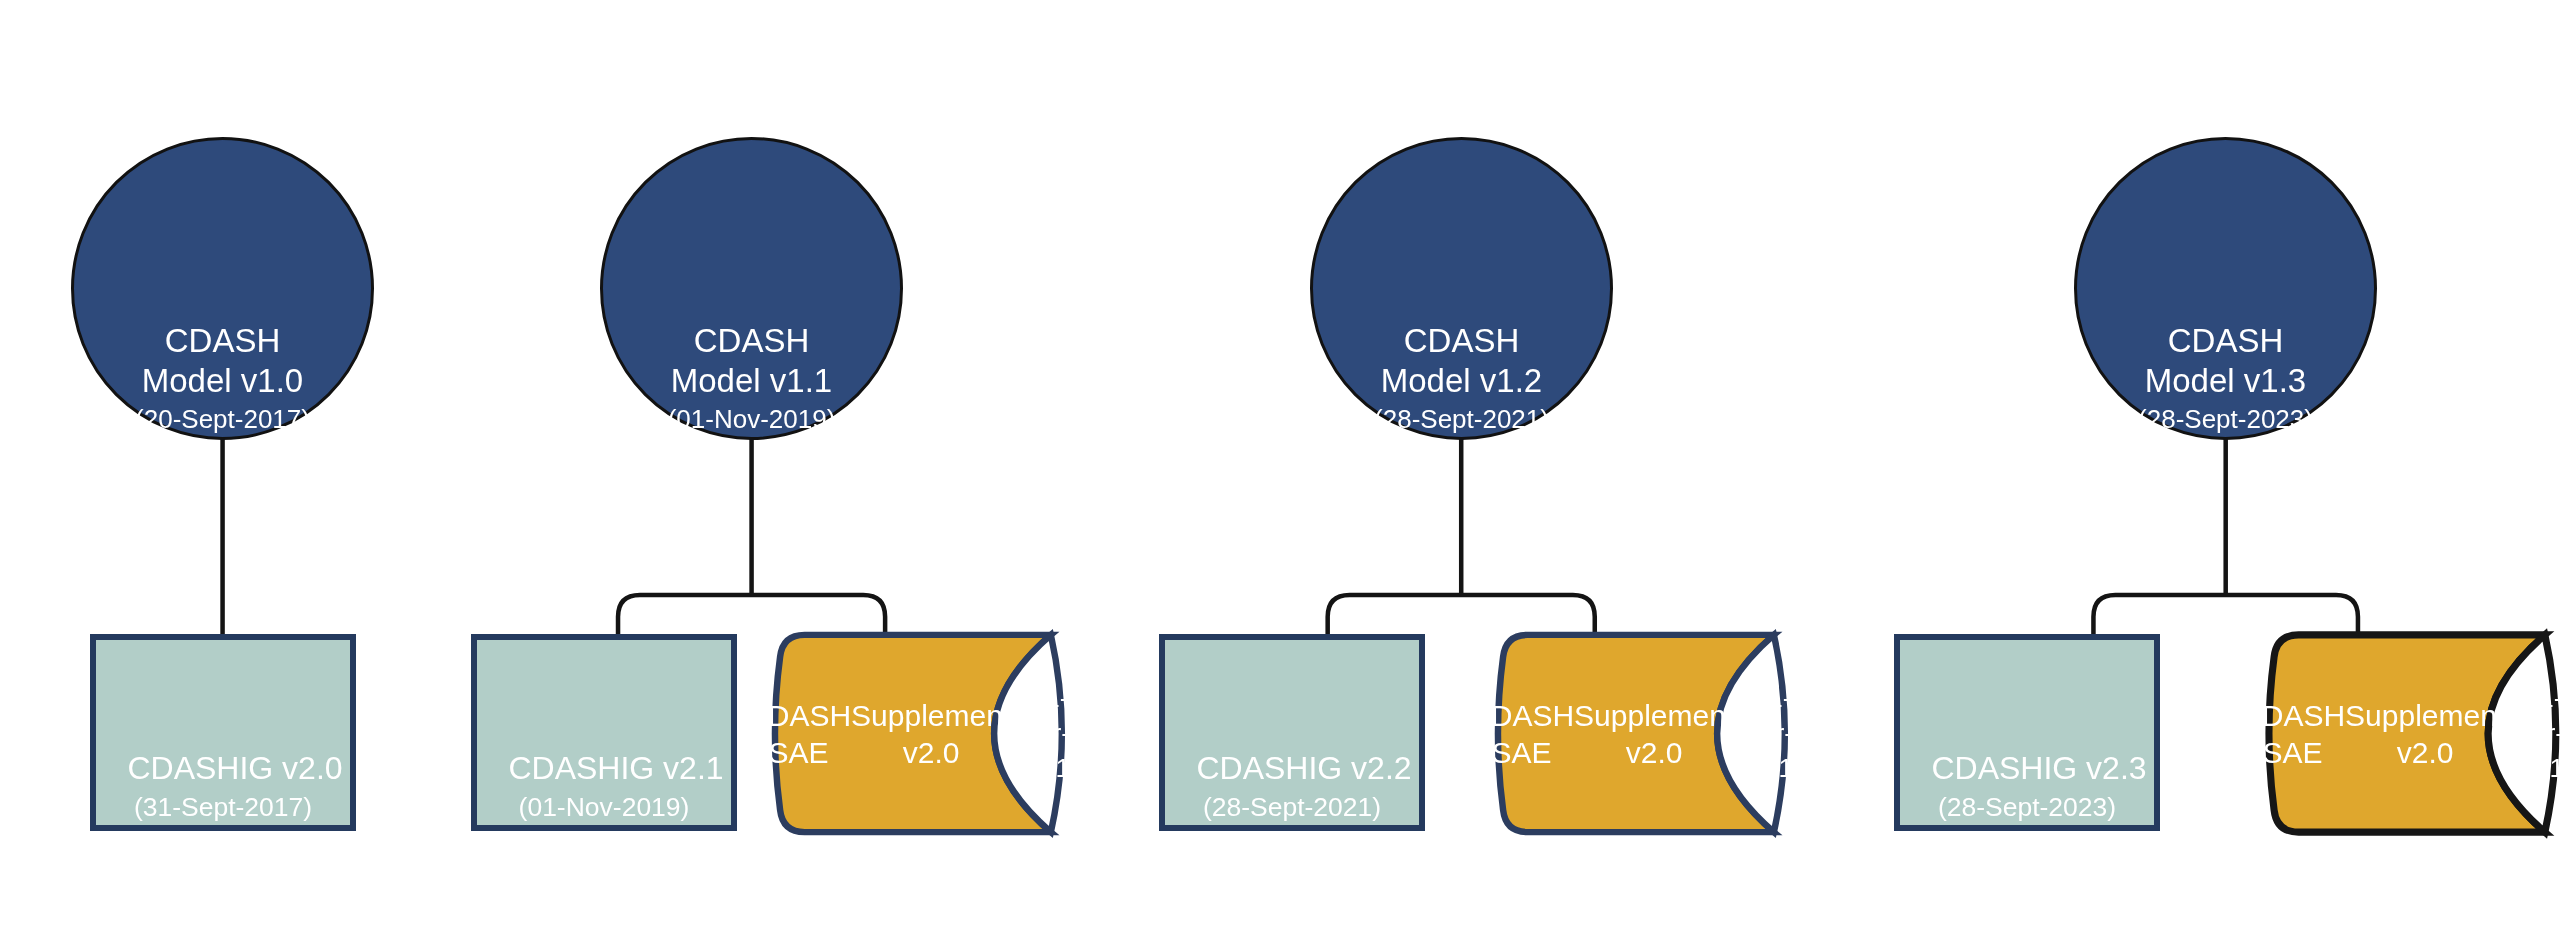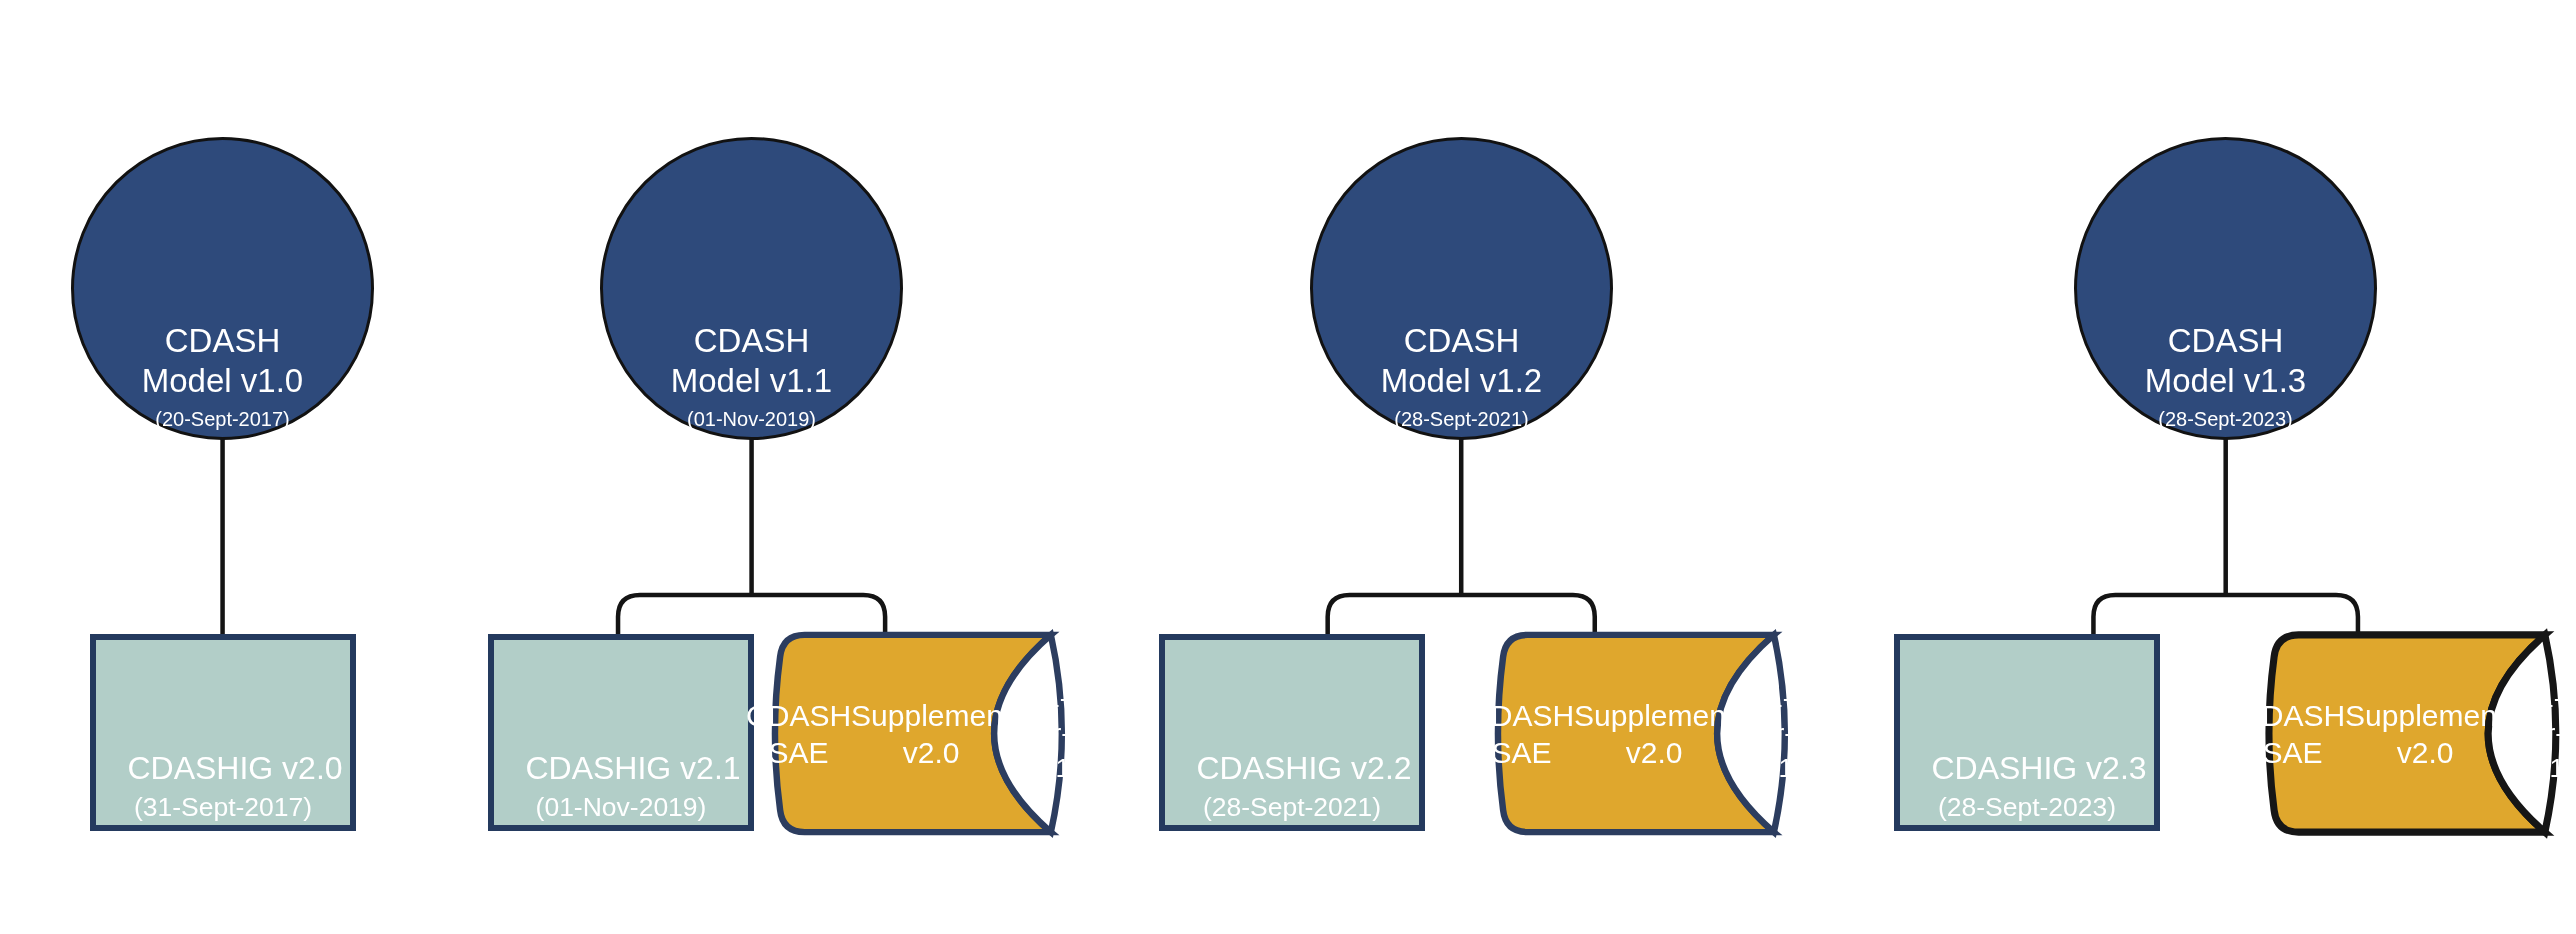--- a/index.html
+++ b/index.html
@@ -43,21 +43,21 @@
     height: 303px;
     border-radius: 50%;
     background: #2e4a7b;
     border: 3.2px solid #121212;
   }
   .circle .main {
     font-size: 33px;
     line-height: 40px;
   }
   .circle .date {
-    font-size: 20px;
+    font-size: 26px;
     line-height: 36px;
   }
   .rect {
     top: 634px;
     width: 266px;
     height: 197px;
     background: #b2cec8;
     border: 6.5px solid #243a5e;
   }
   .rect .main {
@@ -128,21 +128,21 @@
   <div class="node rect" style="left:90px">
     <div class="main">CDASHIG v2.0</div>
     <div class="date">(31-Sept-2017)</div>
   </div>
 
   <div class="node circle" style="left:600px">
     <div class="main">CDASH</div>
     <div class="main">Model v1.1</div>
     <div class="date">(01-Nov-2019)</div>
   </div>
-  <div class="node rect" style="left:488px">
+  <div class="node rect" style="left:471px">
     <div class="main">CDASHIG v2.1</div>
     <div class="date">(01-Nov-2019)</div>
   </div>
   <svg class="scroll-svg" style="left:764px" width="361" height="217" viewBox="-15 -15 560 336">
     <path class="scroll-body" d="M48 0 L430 0 Q254 153 430 306 L48 306 Q14 306 10 272 Q-6 153 10 34 Q14 0 48 0 Z"></path>
     <path class="scroll-cap" d="M430 0 Q254 153 430 306 Q464 153 430 0 Z"></path>
   </svg>
   <div class="scroll-label" style="left:774px">
     <div class="main">CDASH SAE</div>
     <div class="main">Supplement v2.0</div>

